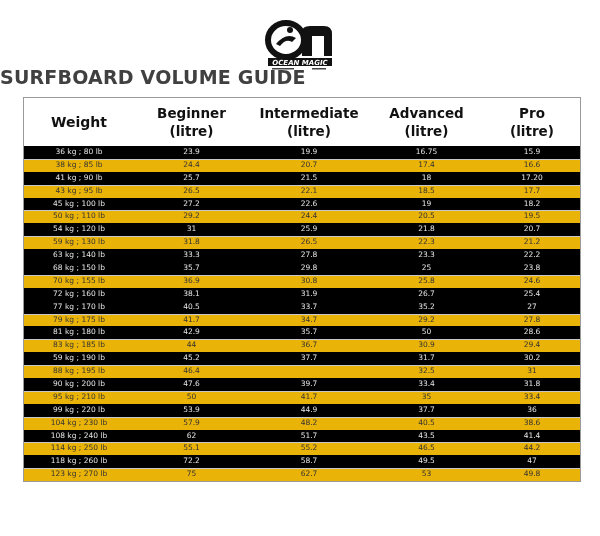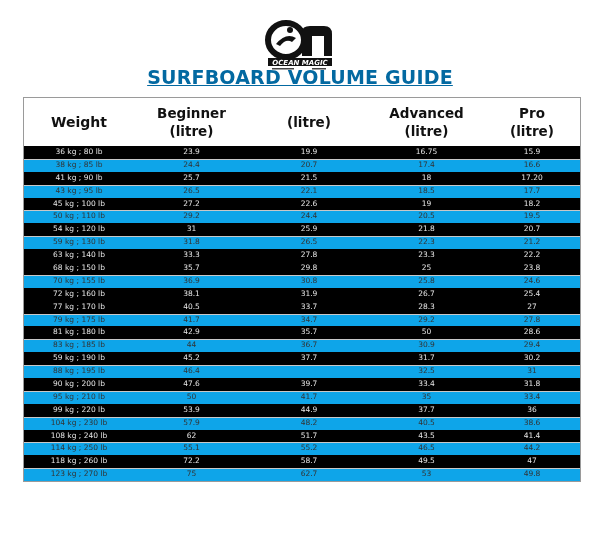--- a/index.html
+++ b/index.html
@@ -1,26 +1,26 @@
 <!DOCTYPE html>
 <html><head>
   <meta charset="utf-8">
   <style>
     html, body { margin: 0; padding: 0; background: #ffffff; }
     body { width: 600px; height: 536px; position: relative; overflow: hidden; font-family: "DejaVu Sans", sans-serif; color: #111; }
     .logo { position: absolute; left: 262px; top: 18px; width: 76px; height: 56px; }
-    .title { position: absolute; left: 0; top: 66px; width: 600px; text-align: center; font-family: "DejaVu Sans", sans-serif; font-weight: bold; font-size: 19px; letter-spacing: 0.2px; color: #0369a1; text-decoration: underline; }
+    .title { position: absolute; left: 0; top: 66px; width: 600px; text-align: left; font-family: "DejaVu Sans", sans-serif; font-weight: bold; font-size: 19px; letter-spacing: 0.2px; color: #404040; }
     .table { position: absolute; left: 23px; top: 97px; width: 558px; border: 1px solid #9a9a9a; box-sizing: border-box; }
     .thead { display: flex; height: 48px; align-items: center; background: #fff; }
     .th { font-weight: bold; font-size: 13.5px; text-align: center; line-height: 18px; color: #111; }
     .c0 { width: 110px; } .c1 { width: 115px; } .c2 { width: 120px; } .c3 { width: 115px; } .c4 { width: 96px; }
     .th.c0 { font-size: 14px; }
     .row { display: flex; height: 12.9px; align-items: flex-start; font-size: 7.5px; font-family: "DejaVu Sans", sans-serif; border-top: 1px solid #c8c8c8; box-sizing: border-box; }
     .row.dark { background: #000; color: #e6e6e6; border-top-color: #000; }
-    .row.light { background: #0ea5e9; color: #333; }
+    .row.light { background: #eab308; color: #333; }
     .td { text-align: center; white-space: nowrap; }
   </style>
 </head>
 <body>
 
 <div class="logo">
   <svg width="76" height="56" viewBox="0 0 76 56">
     <ellipse cx="24" cy="22" rx="18" ry="17" fill="none" stroke="#111" stroke-width="6"></ellipse>
     <path d="M40 38 L40 14 Q40 8 48 8 L62 8 Q70 8 70 16 L70 38 L62 38 L62 18 L50 18 L50 38 Z" fill="#111"></path>
     <path d="M14 26 Q24 14 34 20 L30 24 Q24 20 18 28 Z" fill="#111"></path>
@@ -35,20 +35,21 @@
 <div class="title">SURFBOARD VOLUME GUIDE</div>
 
 <div class="table">
   <div class="thead">
     <div class="th c0"><span>Weight</span></div>
     <div class="th c1">
         <div>Beginner</div>
         <div>(litre)</div>
       </div>
     <div class="th c2">
+        <div>Intermediate</div>
         <div>(litre)</div>
       </div>
     <div class="th c3">
         <div>Advanced</div>
         <div>(litre)</div>
       </div>
     <div class="th c4">
         <div>Pro</div>
         <div>(litre)</div>
       </div>
@@ -135,21 +136,21 @@
         <div class="td c0">72 kg ; 160 lb</div>
         <div class="td c1">38.1</div>
         <div class="td c2">31.9</div>
         <div class="td c3">26.7</div>
         <div class="td c4">25.4</div>
       </div>
       <div class="row dark">
         <div class="td c0">77 kg ; 170 lb</div>
         <div class="td c1">40.5</div>
         <div class="td c2">33.7</div>
-        <div class="td c3">28.3</div>
+        <div class="td c3">35.2</div>
         <div class="td c4">27</div>
       </div>
       <div class="row light">
         <div class="td c0">79 kg ; 175 lb</div>
         <div class="td c1">41.7</div>
         <div class="td c2">34.7</div>
         <div class="td c3">29.2</div>
         <div class="td c4">27.8</div>
       </div>
       <div class="row dark">

